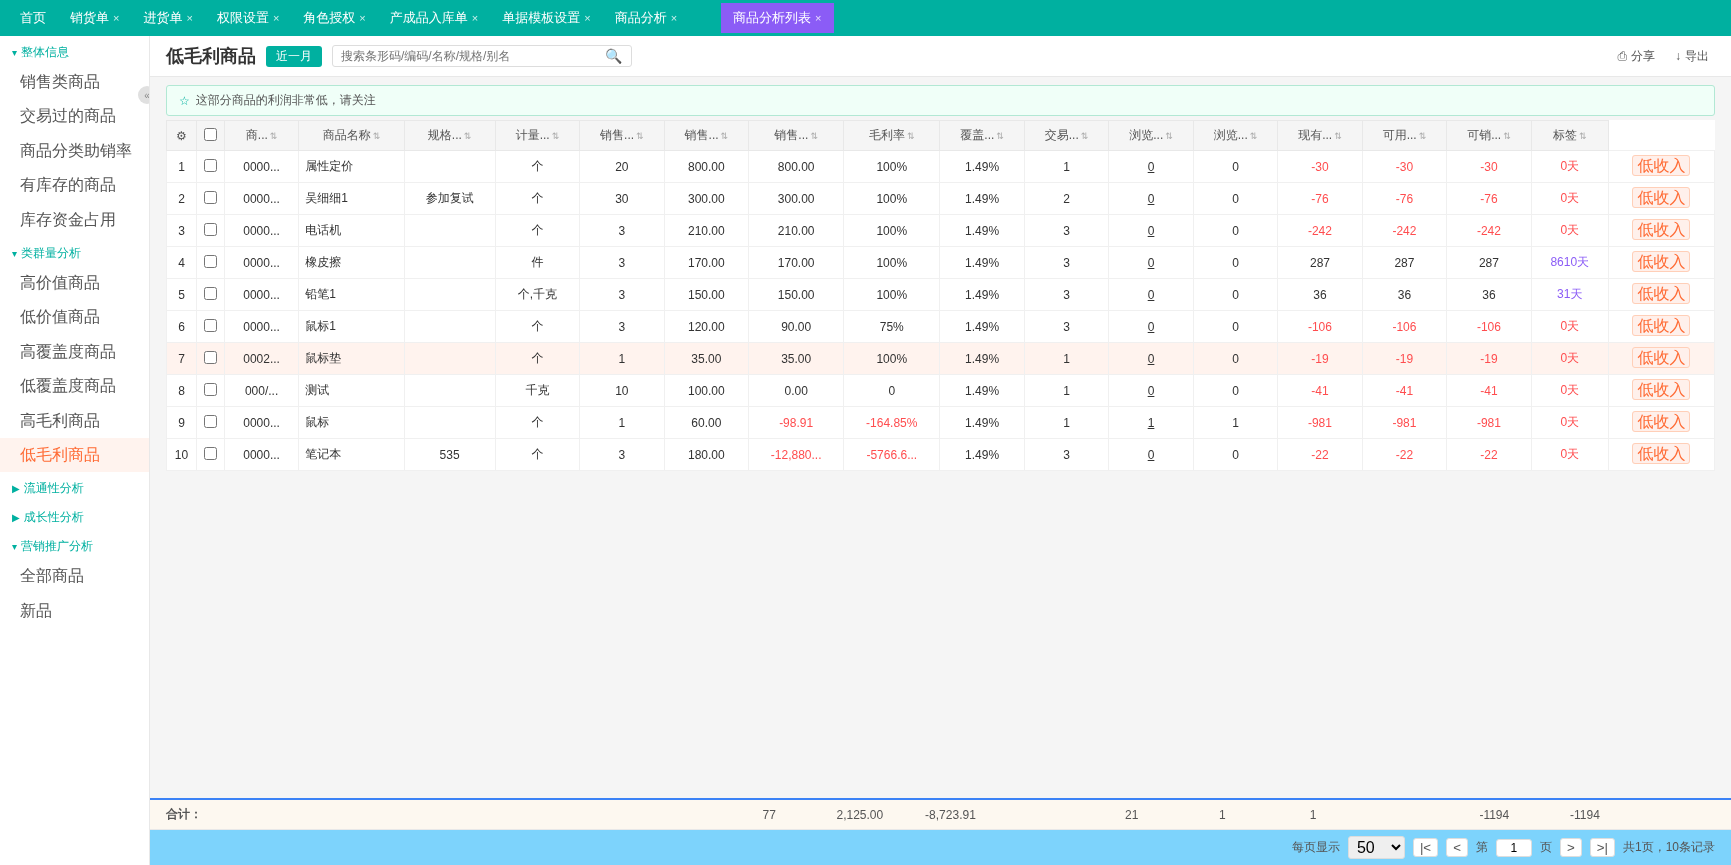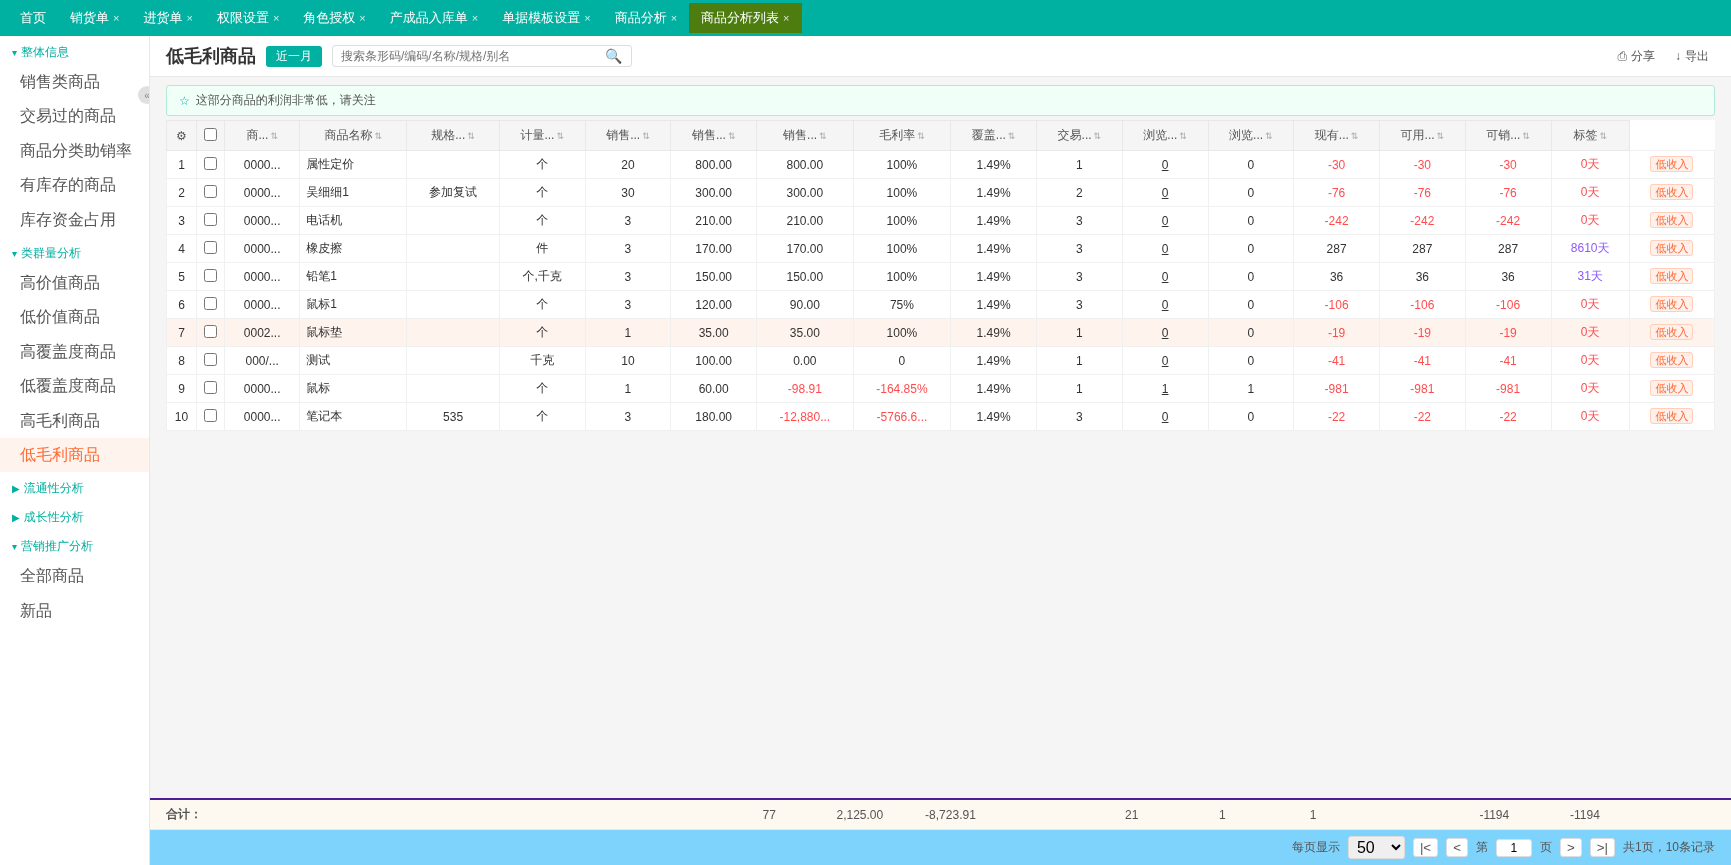--- a/index.html
+++ b/index.html
@@ -16,21 +16,21 @@
     .top-nav .nav-item {
       color: #fff;
       padding: 0 12px;
       height: 30px;
       display: flex;
       align-items: center;
       cursor: pointer;
       font-size: 13px;
       white-space: nowrap;
     }
-    .top-nav .nav-item.active { background: #4d7c0f; }
+    .top-nav .nav-item.active { background: #8b5cf6; margin-left: 32px; }
     .top-nav .nav-item .close-x { margin-left: 4px; font-size: 11px; opacity: 0.8; }
 
     
     .main-layout {
       display: flex;
       height: calc(100vh - 36px);
     }
 
     
     .sidebar {
@@ -188,30 +188,30 @@
       color: #333;
       white-space: nowrap;
     }
     tbody td.text-left { text-align: left; }
     .tag-badge {
       background: #fff0eb;
       color: #ff6b35;
       border: 1px solid #ffcfb8;
       border-radius: 3px;
       padding: 1px 4px;
-      font-size: 11px;
+      font-size: 16px;
     }
     .red-text { color: #ff4d4f; }
     .orange-text { color: #8b5cf6; text-align: center; }
     .underline { text-decoration: underline; cursor: pointer; }
 
     
     .table-footer {
       background: #fdf8f0;
-      border-top: 2px solid #4c1d95;
+      border-top: 2px solid #3b82f6;
       padding: 6px 16px;
       display: flex;
       align-items: center;
       gap: 8px;
       font-size: 12px;
       color: #555;
     }
     .table-footer .total-label { font-weight: bold; }
     .footer-values {
       display: flex;

